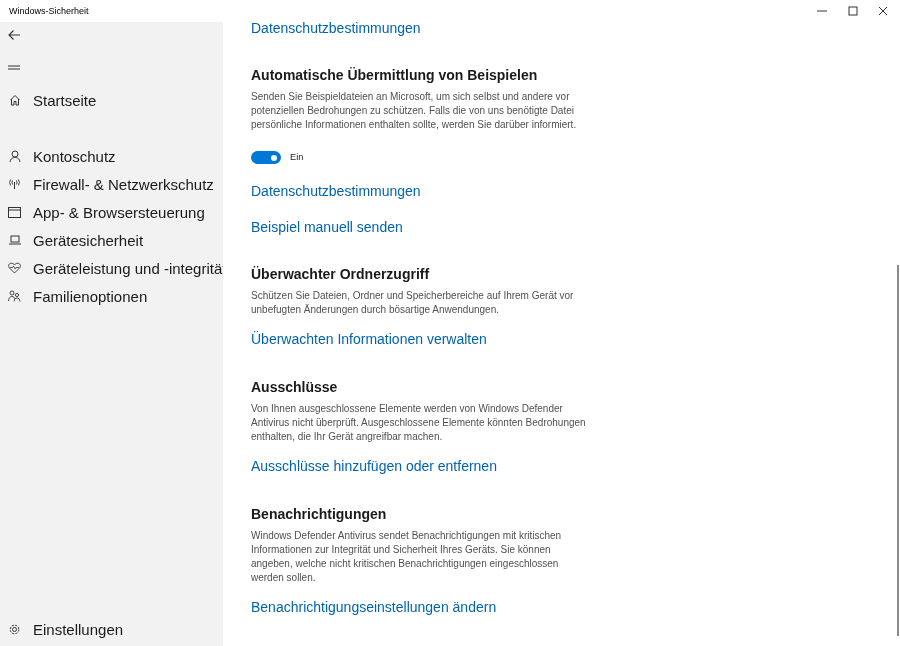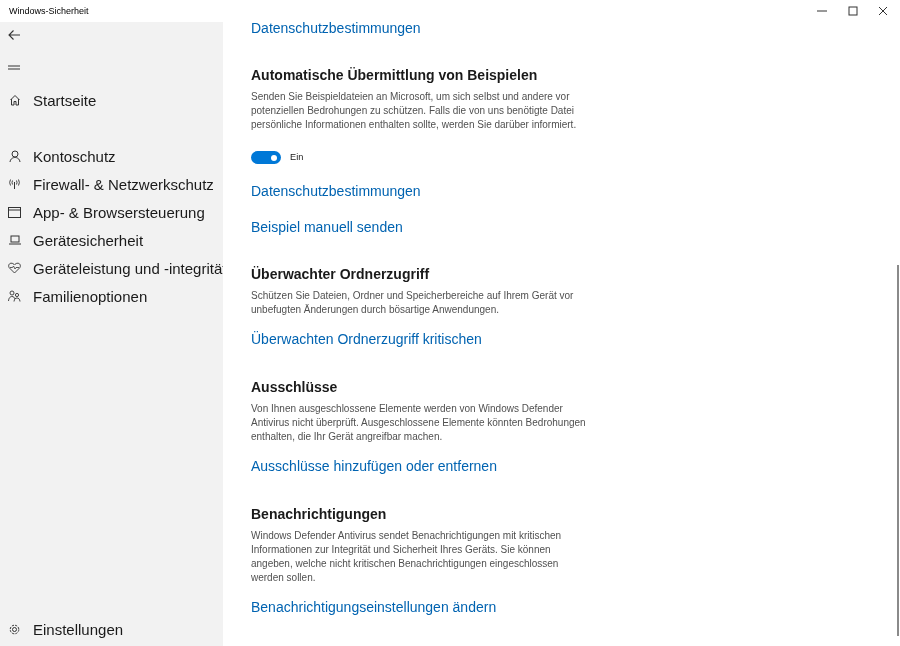--- a/index.html
+++ b/index.html
@@ -162,21 +162,21 @@
       <span class="knob"></span>
     </div>
     <span class="toggle-lbl">Ein</span>
     <span class="c link" style="top:161px">Datenschutzbestimmungen</span>
     <span class="c link" style="top:197px">Beispiel manuell senden</span>
   </section>
 
   <section>
     <h2 class="c h2" style="top:244px">Überwachter Ordnerzugriff</h2>
     <p class="c desc" style="top:267px">Schützen Sie Dateien, Ordner und Speicherbereiche auf Ihrem Gerät vor unbefugten Änderungen durch bösartige Anwendungen.</p>
-    <span class="c link" style="top:309px">Überwachten Ordnerzugriff kritischen</span>
+    <span class="c link" style="top:309px">Überwachten Informationen verwalten</span>
   </section>
 
   <section>
     <h2 class="c h2" style="top:357px">Ausschlüsse</h2>
     <p class="c desc" style="top:380px">Von Ihnen ausgeschlossene Elemente werden von Windows Defender Antivirus nicht überprüft. Ausgeschlossene Elemente könnten Bedrohungen enthalten, die Ihr Gerät angreifbar machen.</p>
     <span class="c link" style="top:436px">Ausschlüsse hinzufügen oder entfernen</span>
   </section>
 
   <section>
     <h2 class="c h2" style="top:484px">Benachrichtigungen</h2>

